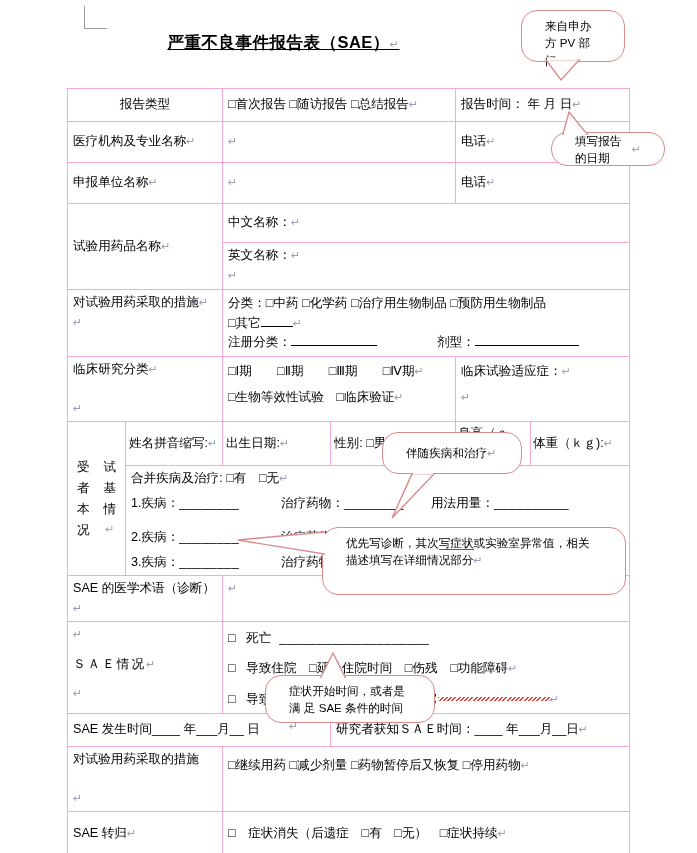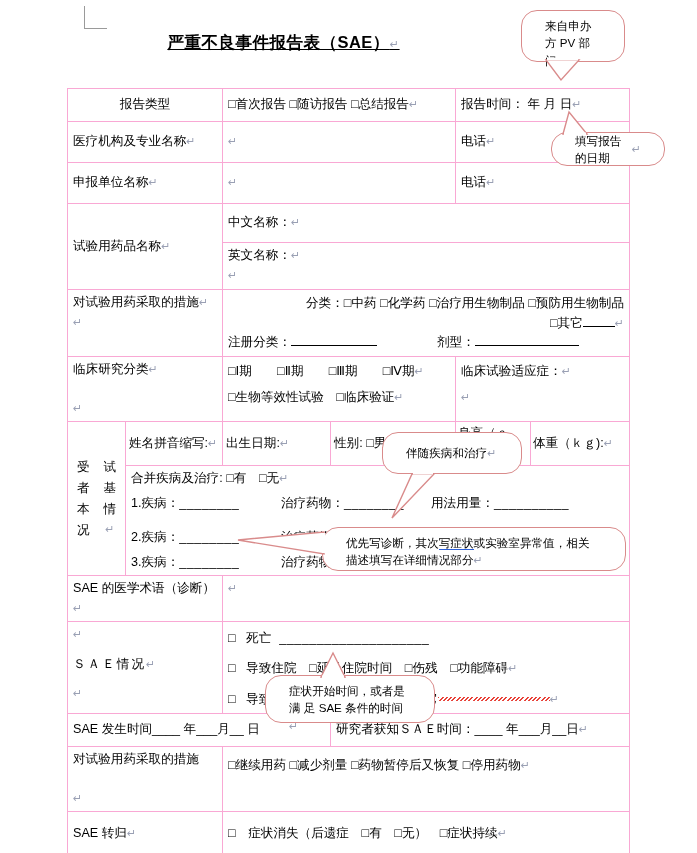--- a/index.html
+++ b/index.html
@@ -67,21 +67,21 @@
     font-size: 12.6px;
   }
   table.form td {
     border: 1px solid #f9a8d4;
     padding: 3px 5px;
     vertical-align: middle;
     line-height: 1.55;
   }
   .c-label { text-align: center; }
   .nowrap { white-space: nowrap; }
-  .tight { line-height: 1.45; text-align: right; }
+  .tight { line-height: 1.45; }
   .cb { font-size: 12.6px; }
   .u-short { display:inline-block; border-bottom:1px solid #000; width:32px; }
   .u-med   { display:inline-block; border-bottom:1px solid #000; width:86px; }
   .u-long  { display:inline-block; border-bottom:1px solid #000; width:104px; }
   .dash    { letter-spacing: 0.5px; }
   .wavy {
     display: inline-block;
     width: 112px;
     border-bottom: 2px solid transparent;
     background-image:
@@ -293,21 +293,21 @@
 
   <div class="callout" style="left:382px; top:432px; width:140px; height:42px; display:flex; align-items:center;">
     <span>伴随疾病和治疗</span>
       <span class="pilcrow">↵</span>
   </div>
   <svg class="tail" style="left:382px; top:468px; width:120px; height:55px;">
     <polygon points="30,6 52,6 10,50" fill="#ffffff" stroke="#d98b8b" stroke-width="1.4"></polygon>
     <line x1="31" y1="5" x2="51" y2="5" stroke="#ffffff" stroke-width="3"></line>
   </svg>
 
-  <div class="callout" style="left:322px; top:527px; width:304px; height:44px;">
+  <div class="callout" style="left:322px; top:527px; width:304px; height:68px;">
     <span><span>优先写诊断，其次</span><span class="blue-ul">写症状</span><span>或实验室异常值，相关</span></span>
     <span>描述填写在详细情况部分</span><span class="pilcrow">↵</span>
   </div>
   <svg class="tail" style="left:238px; top:528px; width:100px; height:36px;">
     <polygon points="86,4 86,26 0,12" fill="#ffffff" stroke="#d98b8b" stroke-width="1.4"></polygon>
     <line x1="86" y1="5" x2="86" y2="25" stroke="#ffffff" stroke-width="3"></line>
   </svg>
 
   <div class="callout" style="left:265px; top:675px; width:170px; height:48px;">
     <span>症状开始时间，或者是满</span>

